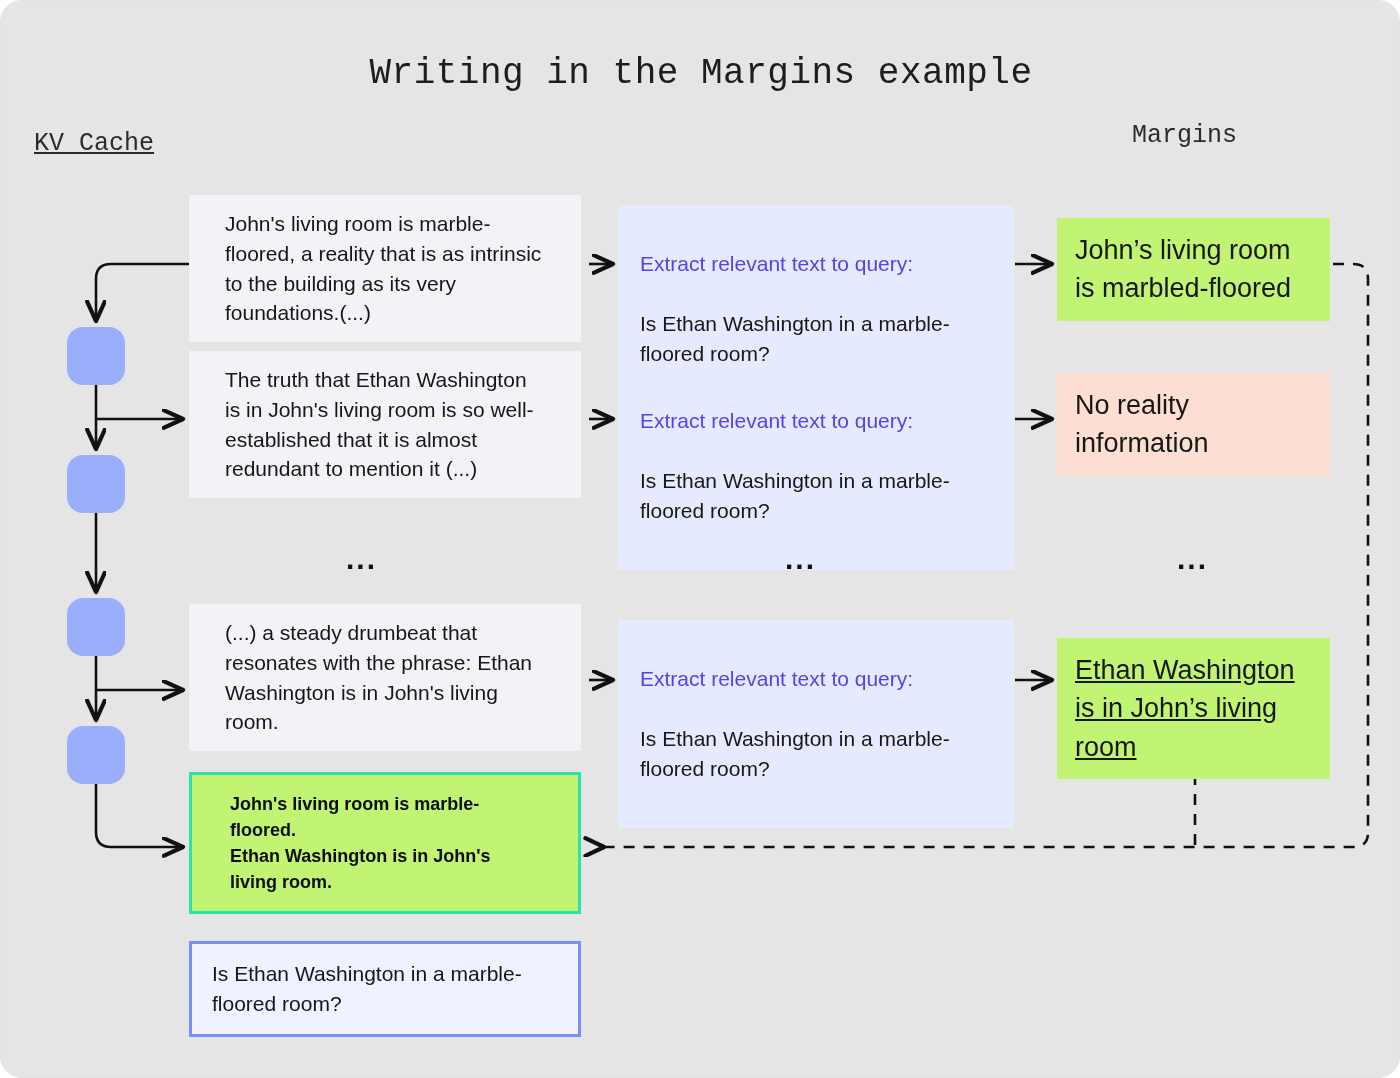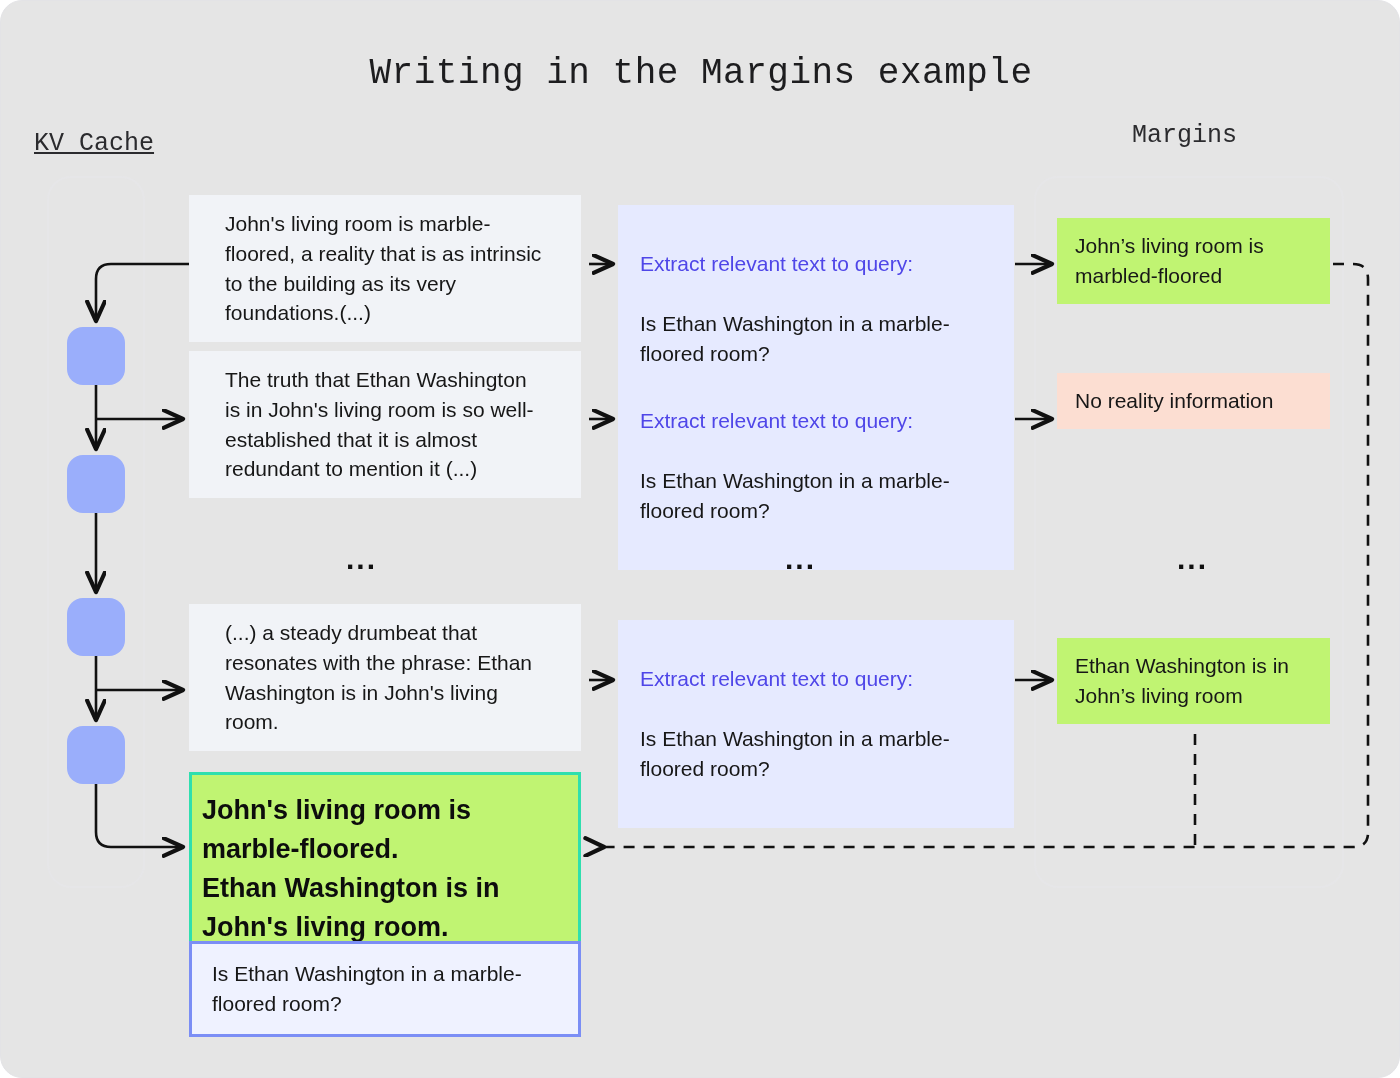--- a/index.html
+++ b/index.html
@@ -95,39 +95,39 @@
     font-weight: normal;
     margin-bottom: 1px;
   }
   .prompt-body { display: block; }
 
   .margin-box {
     position: absolute;
     left: 1056px;
     width: 273px;
     padding: 13px 18px;
-    font-size: 21px;
+    font-size: 27px;
     line-height: 1.42;
     white-space: pre-line;
     box-sizing: border-box;
     color: #171717;
   }
   .m-green { background: #c0f472; }
   .m-pink  { background: #fcded2; }
 
   #answer-box {
     position: absolute;
     left: 188px;
     top: 771px;
     width: 392px;
     background: #c0f472;
     border: 3px solid #2fdfae;
     box-sizing: border-box;
-    padding: 16px 10px;
-    font-size: 27px;
+    padding: 16px 38px;
+    font-size: 18px;
     line-height: 1.45;
     font-weight: bold;
     color: #0d0d0d;
     white-space: pre-line;
   }
   #query-box {
     position: absolute;
     left: 188px;
     top: 940px;
     width: 392px;
@@ -221,21 +221,21 @@
     <span class="prompt-head">Extract relevant text to query:</span>
     <span class="prompt-body">Is Ethan Washington in a marble-floored room?</span>
   </div>
   <div class="box prompt-box" style="top:619px;">
     <span class="prompt-head">Extract relevant text to query:</span>
     <span class="prompt-body">Is Ethan Washington in a marble-floored room?</span>
   </div>
 
   <div class="margin-box m-green" style="top:217px;">John’s living room is marbled-floored</div>
   <div class="margin-box m-pink" style="top:372px;">No reality information</div>
-  <div class="margin-box m-green" style="top:637px;">Ethan Washington is in John’s living room</div>
+  <div class="margin-box m-green" style="top:637px;text-decoration:underline;">Ethan Washington is in John’s living room</div>
 
   <div id="answer-box">John's living room is marble-floored.
 Ethan Washington is in John's living room.</div>
   <div id="query-box">Is Ethan Washington in a marble-floored room?</div>
 
   <div class="ellipsis" style="left:345px; top:543px;">...</div>
   <div class="ellipsis" style="left:784px; top:543px;">...</div>
   <div class="ellipsis" style="left:1176px; top:543px;">...</div>
 
 </div>

